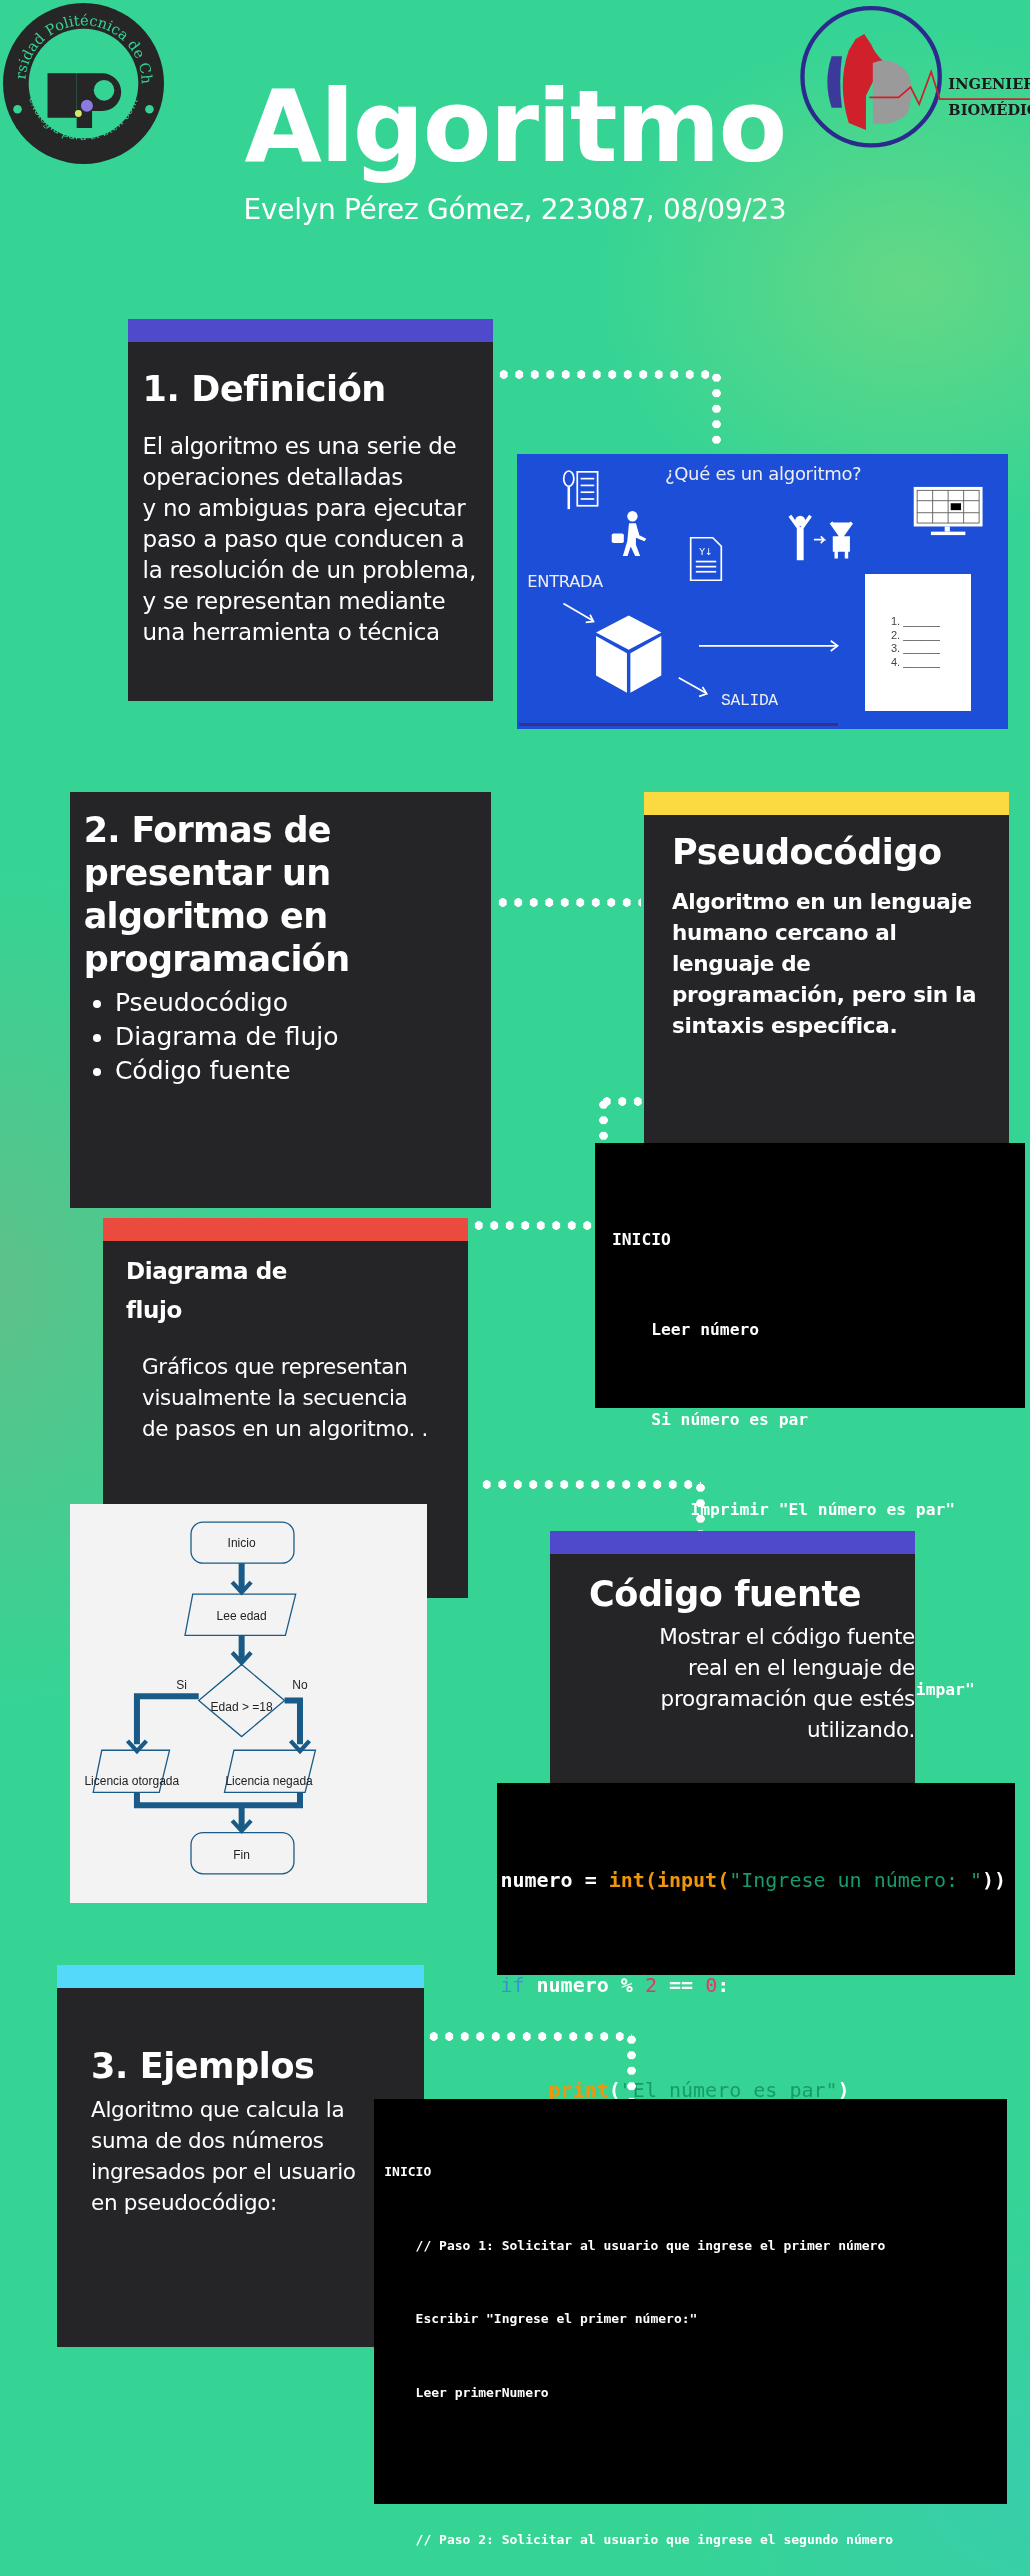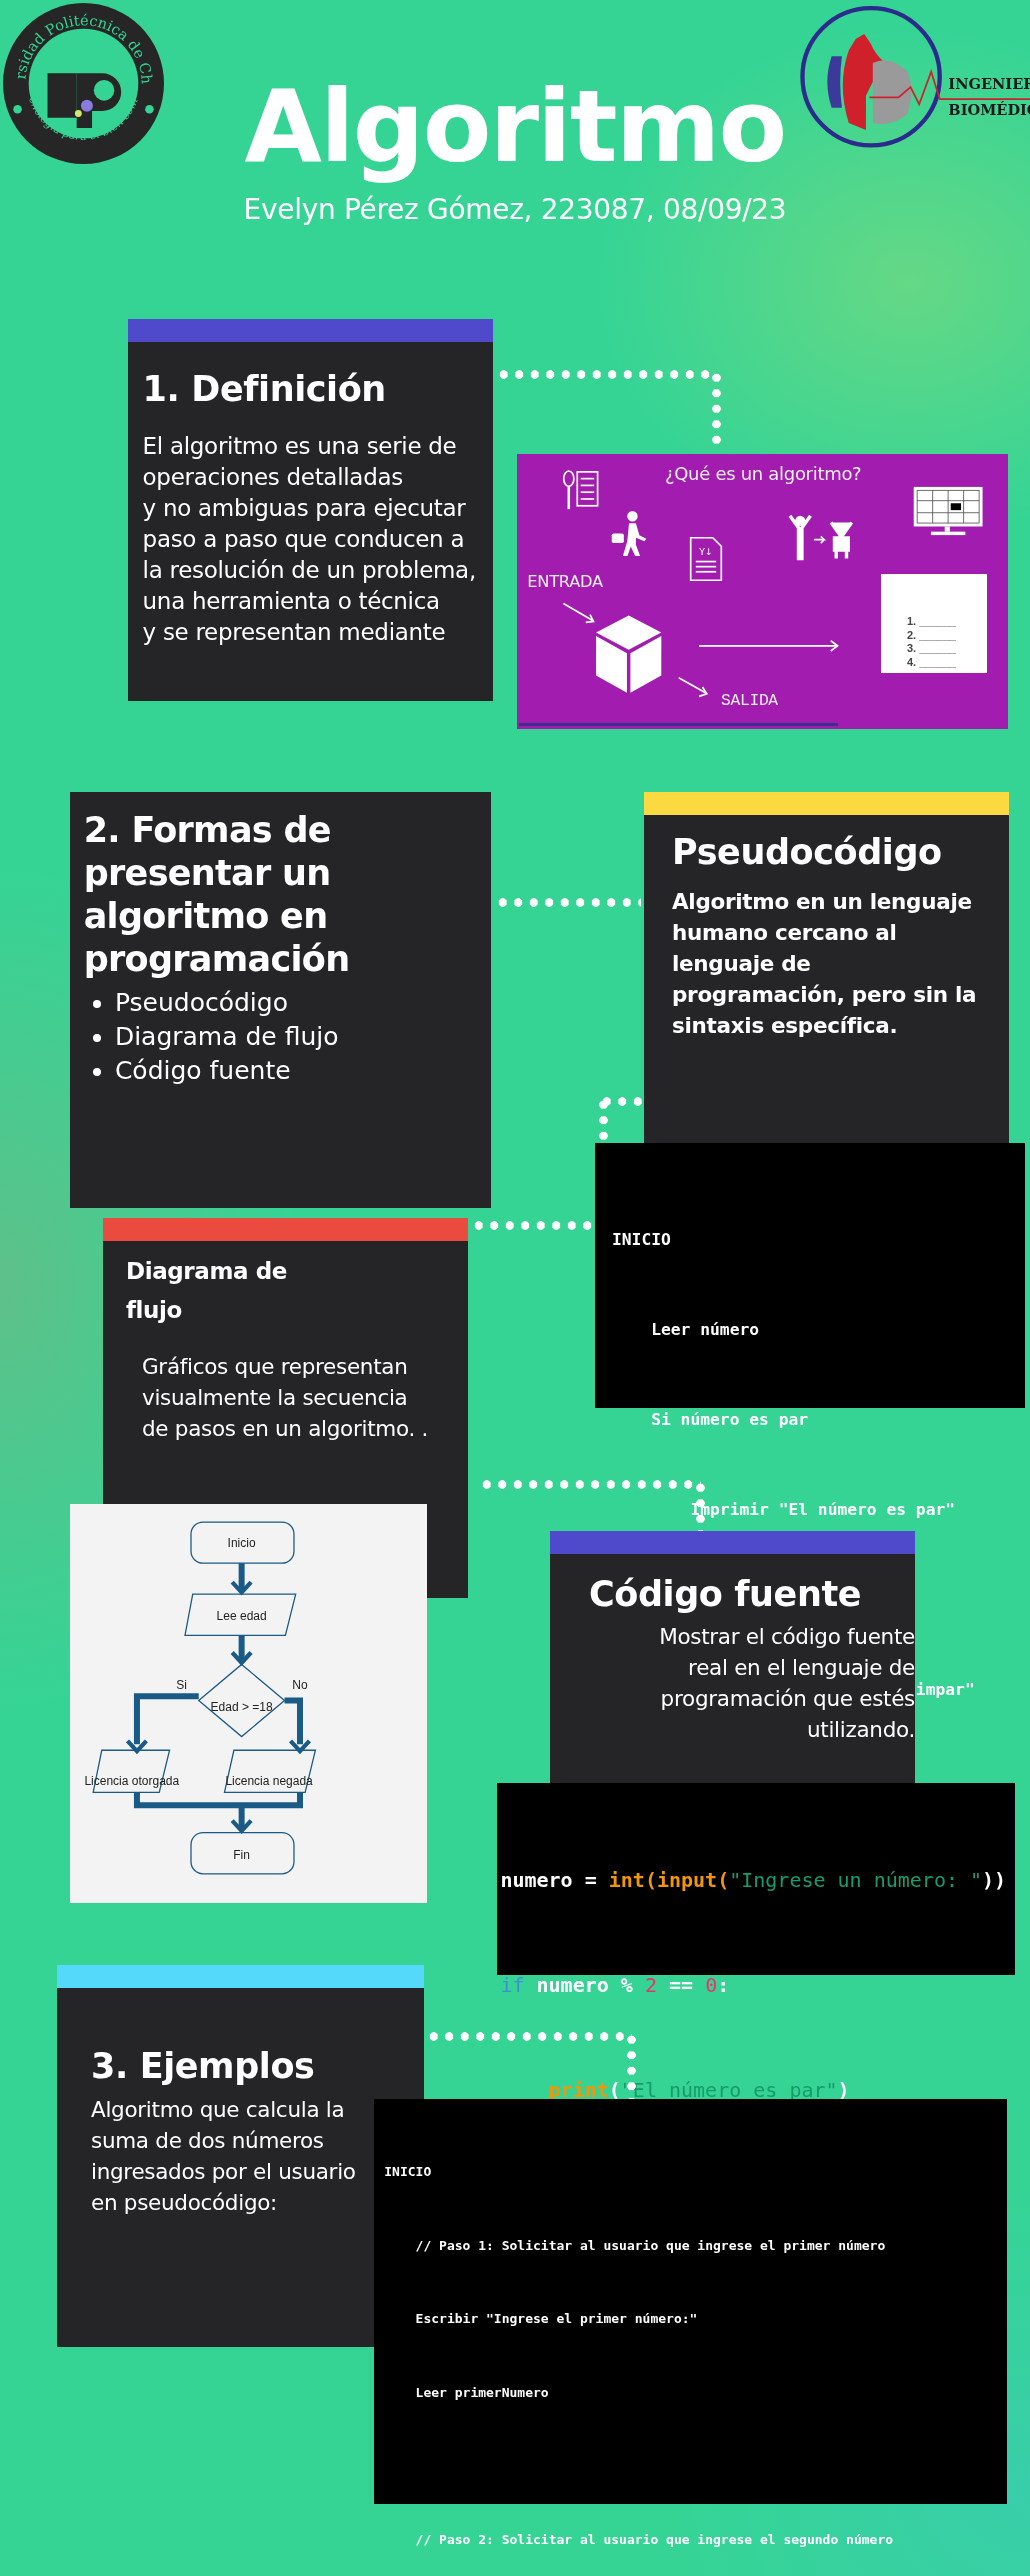--- a/index.html
+++ b/index.html
@@ -68,29 +68,29 @@
 
 <div class="card" style="left:128px;top:319px;width:365px;height:382px;">
   <div class="bar" style="height:23px;background:#4f4acb;"></div>
   <h2 class="abs h" style="left:14.6px;top:46px;font-size:35px;line-height:48px;">1. Definición</h2>
   <div class="abs p" style="left:14.6px;top:112px;font-size:23px;line-height:31px;width:348px;">
     <div>El algoritmo es una serie de</div>
     <div>operaciones detalladas</div>
     <div>y no ambiguas para ejecutar</div>
     <div>paso a paso que conducen a</div>
     <div>la resolución de un problema,</div>
+    <div>y se representan mediante</div>
     <div>una herramienta o técnica</div>
-    <div>y se representan mediante</div>
   </div>
 </div>
 
 <div class="dots-h" style="left:496px;top:370px;width:216px;"></div>
 <div class="dots-v" style="left:712px;top:370px;height:77px;"></div>
 
-<div class="abs" style="left:517px;top:454px;width:491px;height:275px;background:#a21caf;">
+<div class="abs" style="left:517px;top:454px;width:491px;height:275px;background:#1d4ed8;">
   <div class="abs p" style="left:148px;top:8.6px;font-size:18px;color:#eee;">¿Qué es un algoritmo?</div>
   <svg class="abs" style="left:45px;top:13.7px;" width="39" height="45" viewBox="0 0 46 52">
     <ellipse cx="8" cy="12" rx="6" ry="9" fill="none" stroke="#fff" stroke-width="2"></ellipse>
     <line x1="8" y1="21" x2="8" y2="48" stroke="#fff" stroke-width="3"></line>
     <rect x="18" y="4" width="24" height="40" fill="none" stroke="#fff" stroke-width="2"></rect>
     <line x1="22" y1="12" x2="38" y2="12" stroke="#fff" stroke-width="2"></line>
       <line x1="22" y1="20" x2="38" y2="20" stroke="#fff" stroke-width="2"></line>
       <line x1="22" y1="28" x2="38" y2="28" stroke="#fff" stroke-width="2"></line>
       <line x1="22" y1="36" x2="38" y2="36" stroke="#fff" stroke-width="2"></line>
   </svg>
@@ -135,21 +135,21 @@
   </svg>
   <svg class="abs" style="left:160px;top:222px;" width="34" height="34" viewBox="0 0 40 40">
     <line x1="2" y1="2" x2="34" y2="20" stroke="#fff" stroke-width="2"></line>
       <path d="M26 24 l9 -3 l-5 -8" fill="none" stroke="#fff" stroke-width="2"></path>
   </svg>
   <div class="abs p" style="left:204px;top:237px;font-size:16.3px;color:#eee;font-family:Liberation Mono, monospace;">SALIDA</div>
   <svg class="abs" style="left:180px;top:185px;" width="146" height="13.7" viewBox="0 0 170 16">
     <line x1="2" y1="8" x2="164" y2="8" stroke="#fff" stroke-width="2"></line>
       <path d="M156 2 l8 6 l-8 6" fill="none" stroke="#fff" stroke-width="2"></path>
   </svg>
-  <div class="abs" style="left:364px;top:120px;width:106px;height:99px;background:#fff;font-weight:bold;">
+  <div class="abs" style="left:348px;top:120px;width:106px;height:137px;background:#fff;">
     <div class="abs" style="left:26px;top:41px;font-family:'Liberation Sans',sans-serif;font-size:11px;line-height:13.7px;color:#444;">
       <div><span>1.</span> ______</div>
       <div><span>2.</span> ______</div>
       <div><span>3.</span> ______</div>
       <div><span>4.</span> ______</div>
     </div>
   </div>
   <div class="abs" style="left:1.7px;top:269px;width:319px;height:2.6px;background:#3a2f8a;"></div>
 </div>
 

